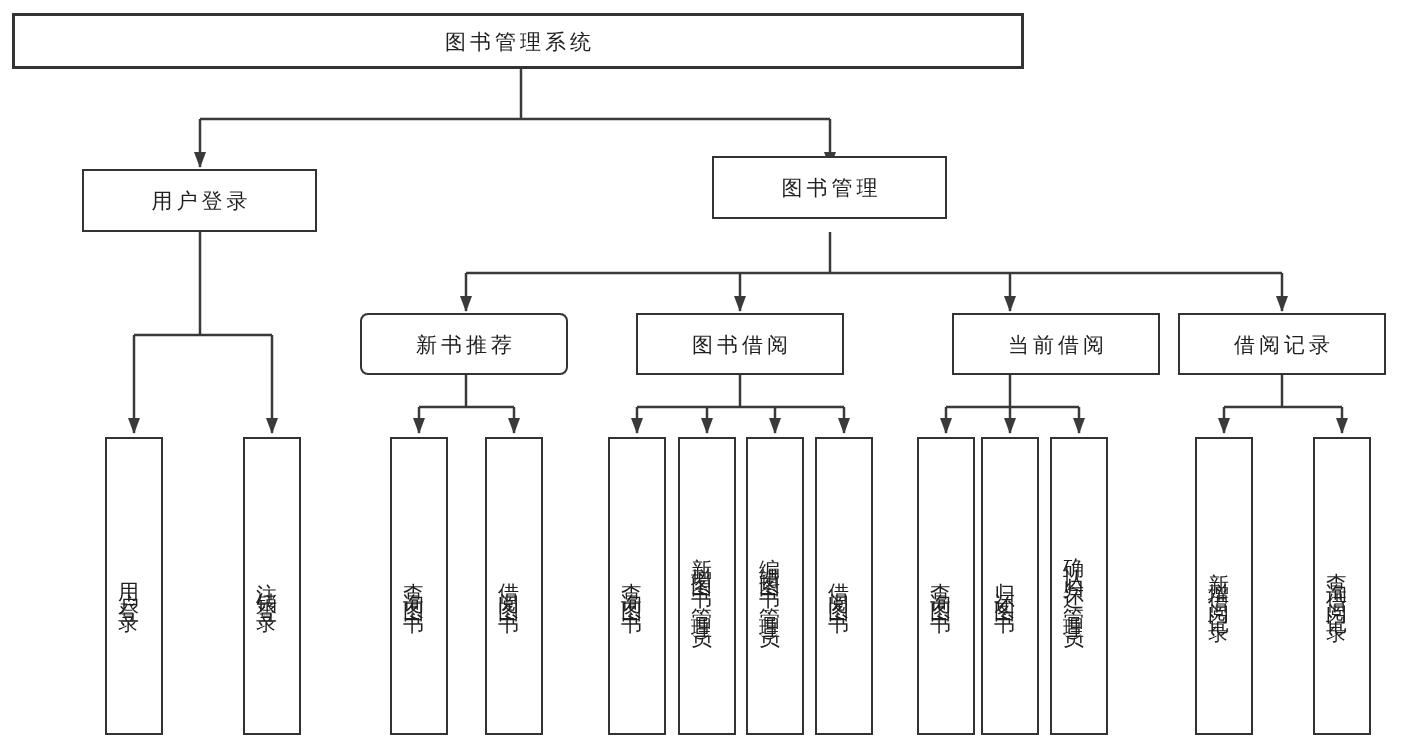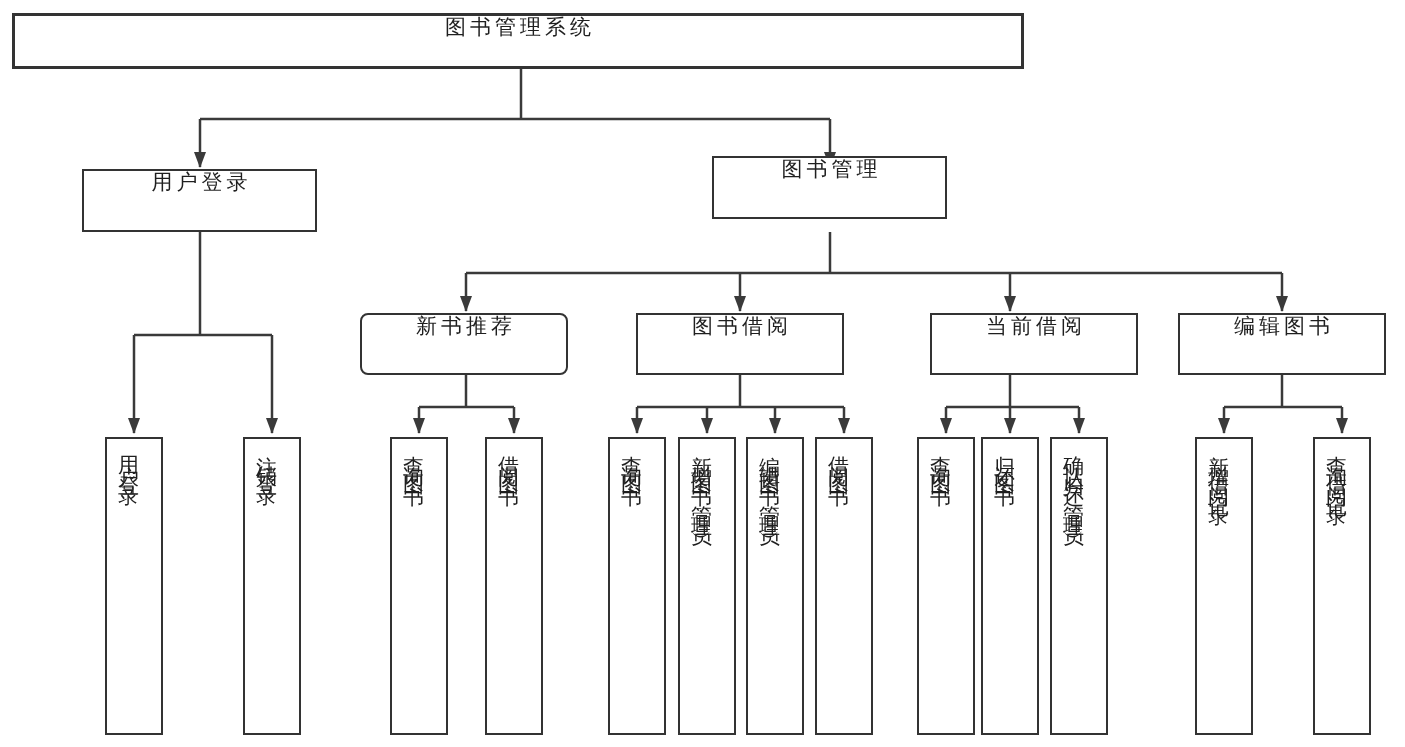--- a/index.html
+++ b/index.html
@@ -20,41 +20,41 @@
     left: 0;
     top: 0;
     pointer-events: none;
   }
   .box {
     position: absolute;
     box-sizing: border-box;
     background: #ffffff;
     border: 2.5px solid #333333;
     display: flex;
-    align-items: flex-start;
+    align-items: center;
     justify-content: center;
     color: #1f1f1f;
   }
   .hlabel {
     font-size: 21px;
     letter-spacing: 4px;
     margin-right: -4px;
     white-space: nowrap;
     line-height: 1;
   }
   .root {
     left: 12px; top: 13px; width: 1012px; height: 56px;
     border-width: 3px;
   }
   .l2a { left: 82px;  top: 169px; width: 235px; height: 63px; }
   .l2b { left: 712px; top: 156px; width: 235px; height: 63px; }
   .l3  { top: 313px; width: 208px; height: 62px; }
   .l3a { left: 360px; border-radius: 8px; }
   .l3b { left: 636px; }
-  .l3c { left: 930px; }
+  .l3c { left: 952px; }
   .l3d { left: 1178px; }
   .leaf {
     top: 437px; width: 58px; height: 298px;
   }
   .vlabel {
     writing-mode: vertical-rl;
     text-orientation: mixed;
     font-size: 21px;
     letter-spacing: 10px;
     margin-block-end: -10px;
@@ -153,21 +153,21 @@
   <div class="box l3 l3a">
     <span class="hlabel">新书推荐</span>
   </div>
   <div class="box l3 l3b">
     <span class="hlabel">图书借阅</span>
   </div>
   <div class="box l3 l3c">
     <span class="hlabel">当前借阅</span>
   </div>
   <div class="box l3 l3d">
-    <span class="hlabel">编辑图书</span>
+    <span class="hlabel">借阅记录</span>
   </div>
 
   <div class="box leaf leaf1">
     <span class="vlabel">用户登录</span>
   </div>
   <div class="box leaf leaf2">
     <span class="vlabel">注销登录</span>
   </div>
   <div class="box leaf leaf3">
     <span class="vlabel">查询图书</span>

